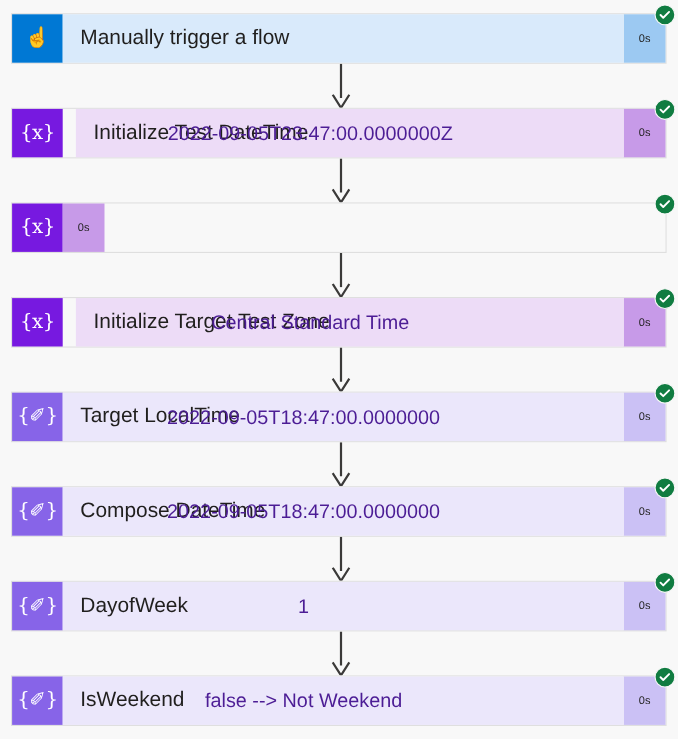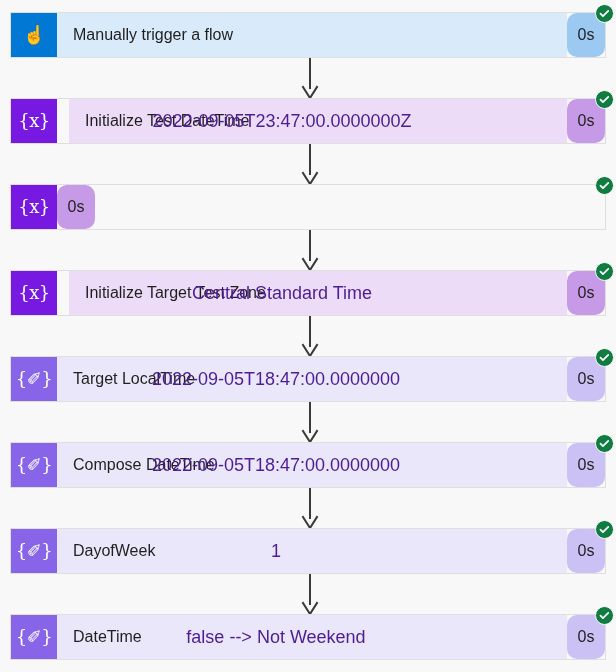--- a/index.html
+++ b/index.html
@@ -42,21 +42,21 @@
   .body{
     flex:1 1 auto;
     position:relative;
     display:flex;
     align-items:center;
     overflow:hidden;
   }
   .label{
     position:absolute;
     left:16px;
-    font-size:16px;
+    font-size:19px;
     color:#201f1e;
     white-space:nowrap;
   }
   .value{
     position:absolute;
     left:0;
     width:100%;
     text-align:center;
     padding-right:72px;
     box-sizing:border-box;
@@ -64,23 +64,22 @@
     color:#4c1d95;
     white-space:nowrap;
     pointer-events:none;
   }
   .duration{
     width:38px;
     min-width:38px;
     display:flex;
     align-items:center;
     justify-content:center;
-    font-size:16px;
+    font-size:10px;
     color:#201f1e;
-    border-radius:10px;
   }
   .badge{
     position:absolute;
     right:-9px;
     top:-9px;
     width:19px;
     height:19px;
     border-radius:50%;
     background:#107c41;
     border:1.5px solid #f8f8f8;
@@ -255,21 +254,21 @@
       <svg width="616" height="40" viewBox="0 0 616 40">
         <line x1="310" y1="0" x2="310" y2="31" stroke="#3b3a39" stroke-width="2"></line>
         <path d="M303 29 L310 40 L317 29" fill="none" stroke="#3b3a39" stroke-width="2" stroke-linecap="square" stroke-linejoin="miter"></path>
       </svg>
     </div>
     <div class="step t-compose" style="top: 614px;">
       <div class="icon-box">
         <span class="icon-glyph">{✐}</span>
       </div>
       <div class="body">
-        <span class="label">DateTime</span>
+        <span class="label">IsWeekend</span>
         <span class="value">false --&gt; Not Weekend</span>
       </div>
       <div class="duration">0s</div>
       <div class="badge">
         <svg width="11" height="11" viewBox="0 0 12 12" aria-hidden="true">
           <path d="M1.6 6.2 L4.3 8.9 L10.1 3.1" fill="none" stroke="#ffffff" stroke-width="1.9" stroke-linecap="round" stroke-linejoin="round"></path>
         </svg>
       </div>
     </div>
   </div>

